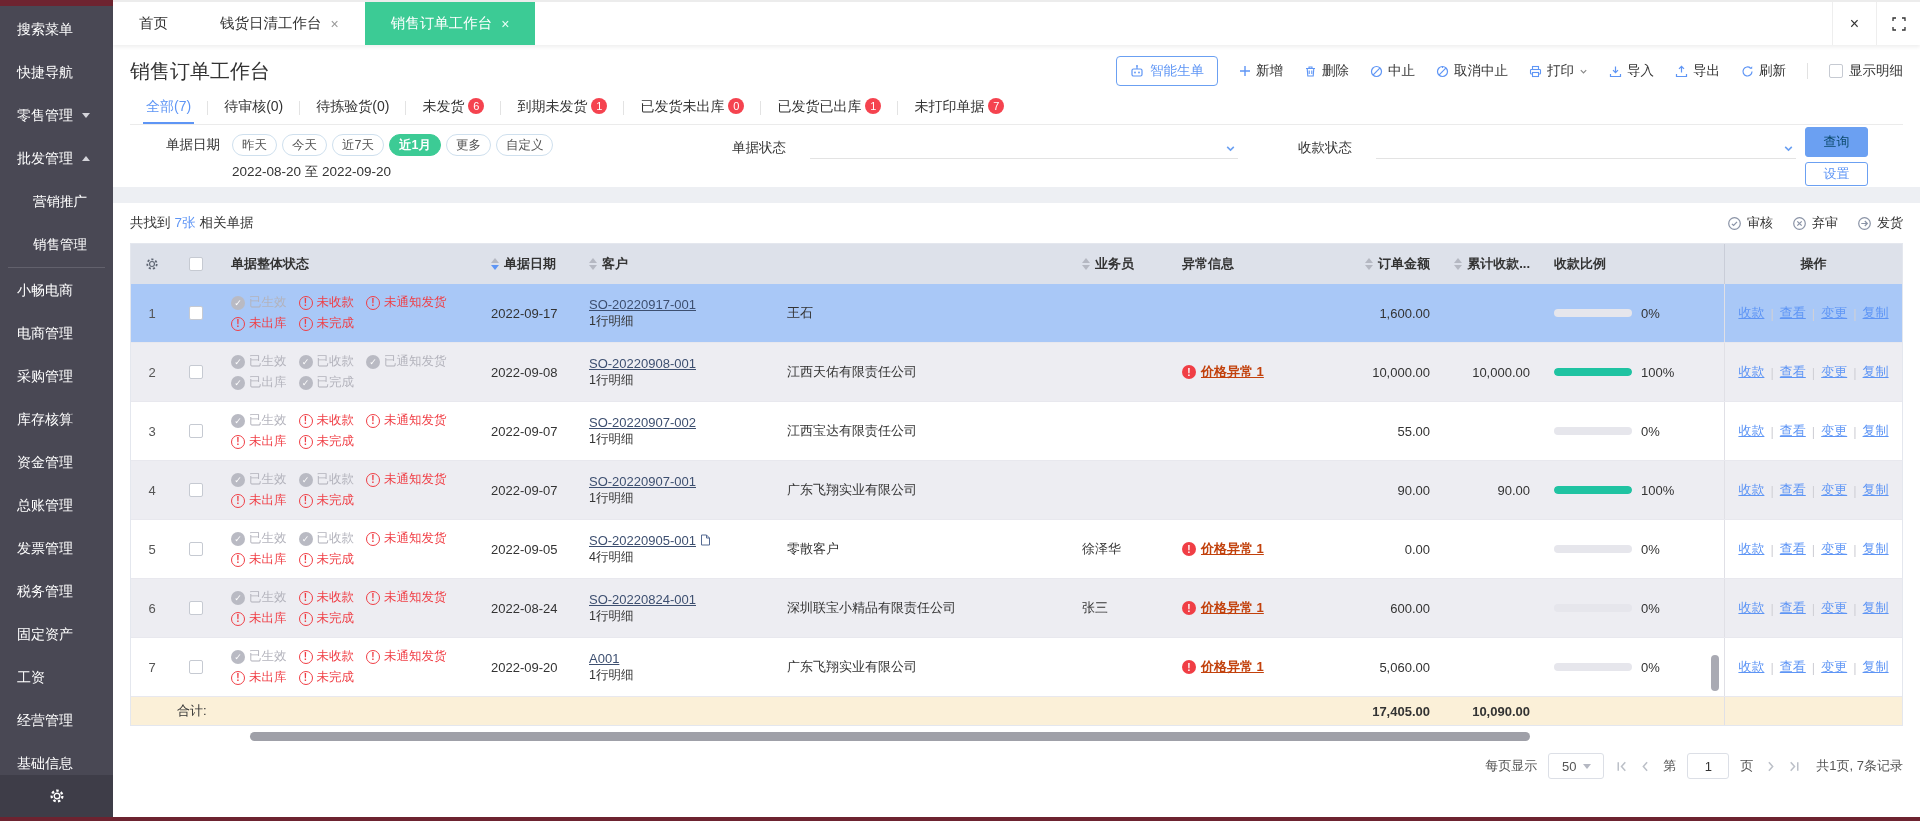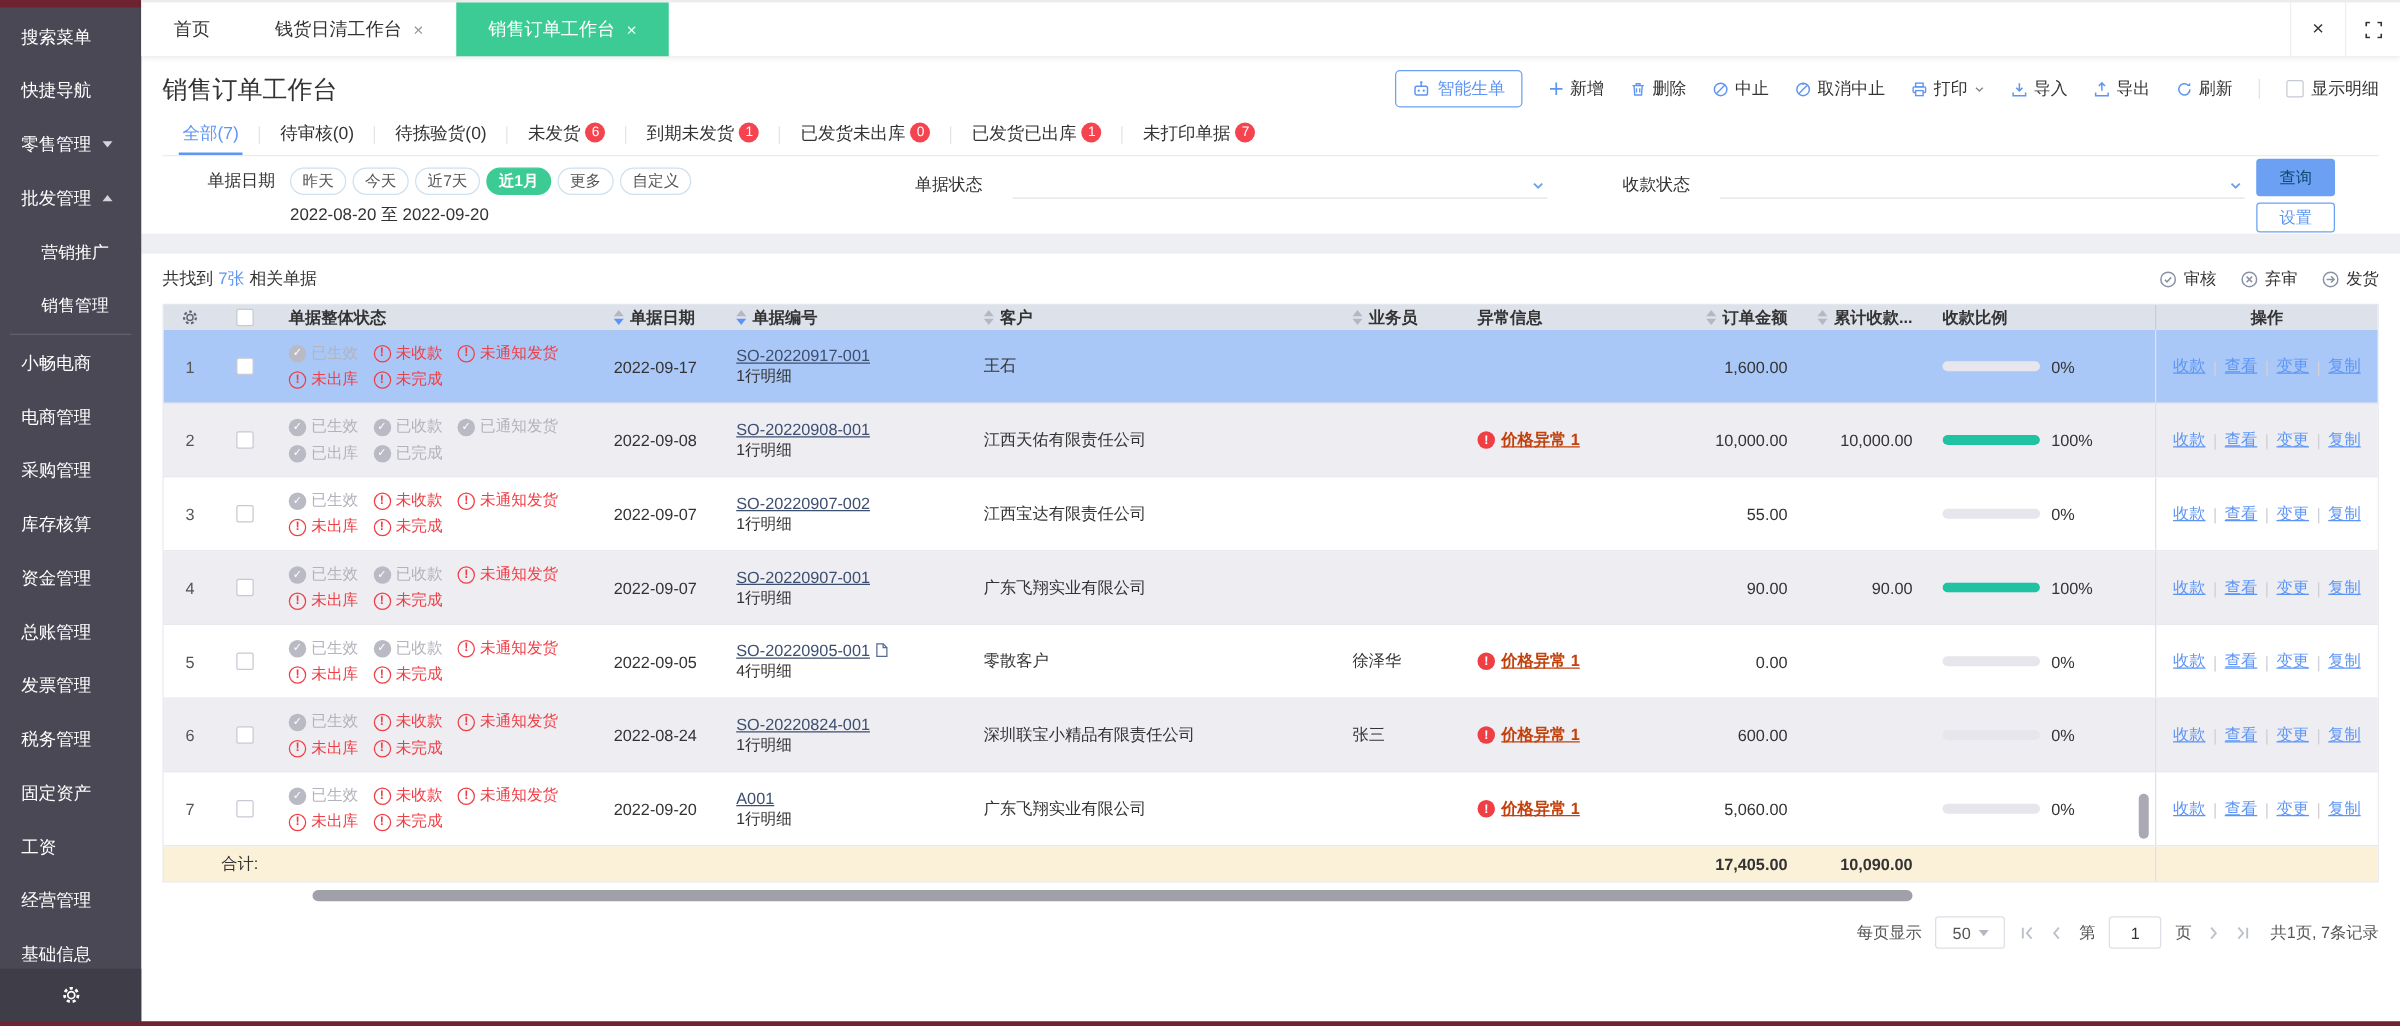--- a/index.html
+++ b/index.html
@@ -70,21 +70,21 @@
   .expand-btn .chev { color:#8a93a6; }
 
   
   .panel2 { background:#fff; margin-top:16px; flex:1; padding:0 17px 4px; display:flex; flex-direction:column; overflow:hidden; }
   .found-row { display:flex; align-items:center; height:40px; font-size:13.5px; color:#333; flex-shrink:0; }
   .found-row .count { color:#5e95f5; margin:0 4px; }
   .table-acts { margin-left:auto; display:flex; gap:19px; }
   .tact { display:flex; align-items:center; gap:5px; font-size:13px; color:#333; cursor:pointer; }
 
   .table-wrap { border:1px solid #e4e7ee; flex-shrink:0; }
-  .thead { display:flex; background:#dde1ea; height:20px; align-items:stretch; font-size:13px; color:#333; font-weight:bold; }
+  .thead { display:flex; background:#dde1ea; height:40px; align-items:stretch; font-size:13px; color:#333; font-weight:bold; }
   .thead > div, .trow > div, .tfoot > div { display:flex; align-items:center; box-sizing:border-box; }
   .c-idx { width:42px; justify-content:center; color:#555; }
   .c-chk { width:46px; justify-content:center; }
   .c-status { width:272px; padding-left:12px; }
   .c-date { width:98px; }
   .c-no { width:198px; }
   .c-cust { flex:1; min-width:0; }
   .c-sales { width:100px; }
   .c-exc { width:172px; }
   .c-amt { width:92px; justify-content:flex-end; padding-right:16px; }
@@ -475,27 +475,20 @@
               <div class="c-status">
                 <span>单据整体状态</span>
               </div>
               <div class="c-date">
                 <i class="sort active">
                   <i class="up"></i>
                   <i class="dn"></i>
                 </i>
                 <span>单据日期</span>
               </div>
-              <div class="c-no">
-                <i class="sort active">
-                  <i class="up"></i>
-                  <i class="dn"></i>
-                </i>
-                <span>单据编号</span>
-              </div>
               <div class="c-cust">
                 <i class="sort">
                   <i class="up"></i>
                   <i class="dn"></i>
                 </i>
                 <span>客户</span>
               </div>
               <div class="c-sales">
                 <i class="sort">
                   <i class="up"></i>

